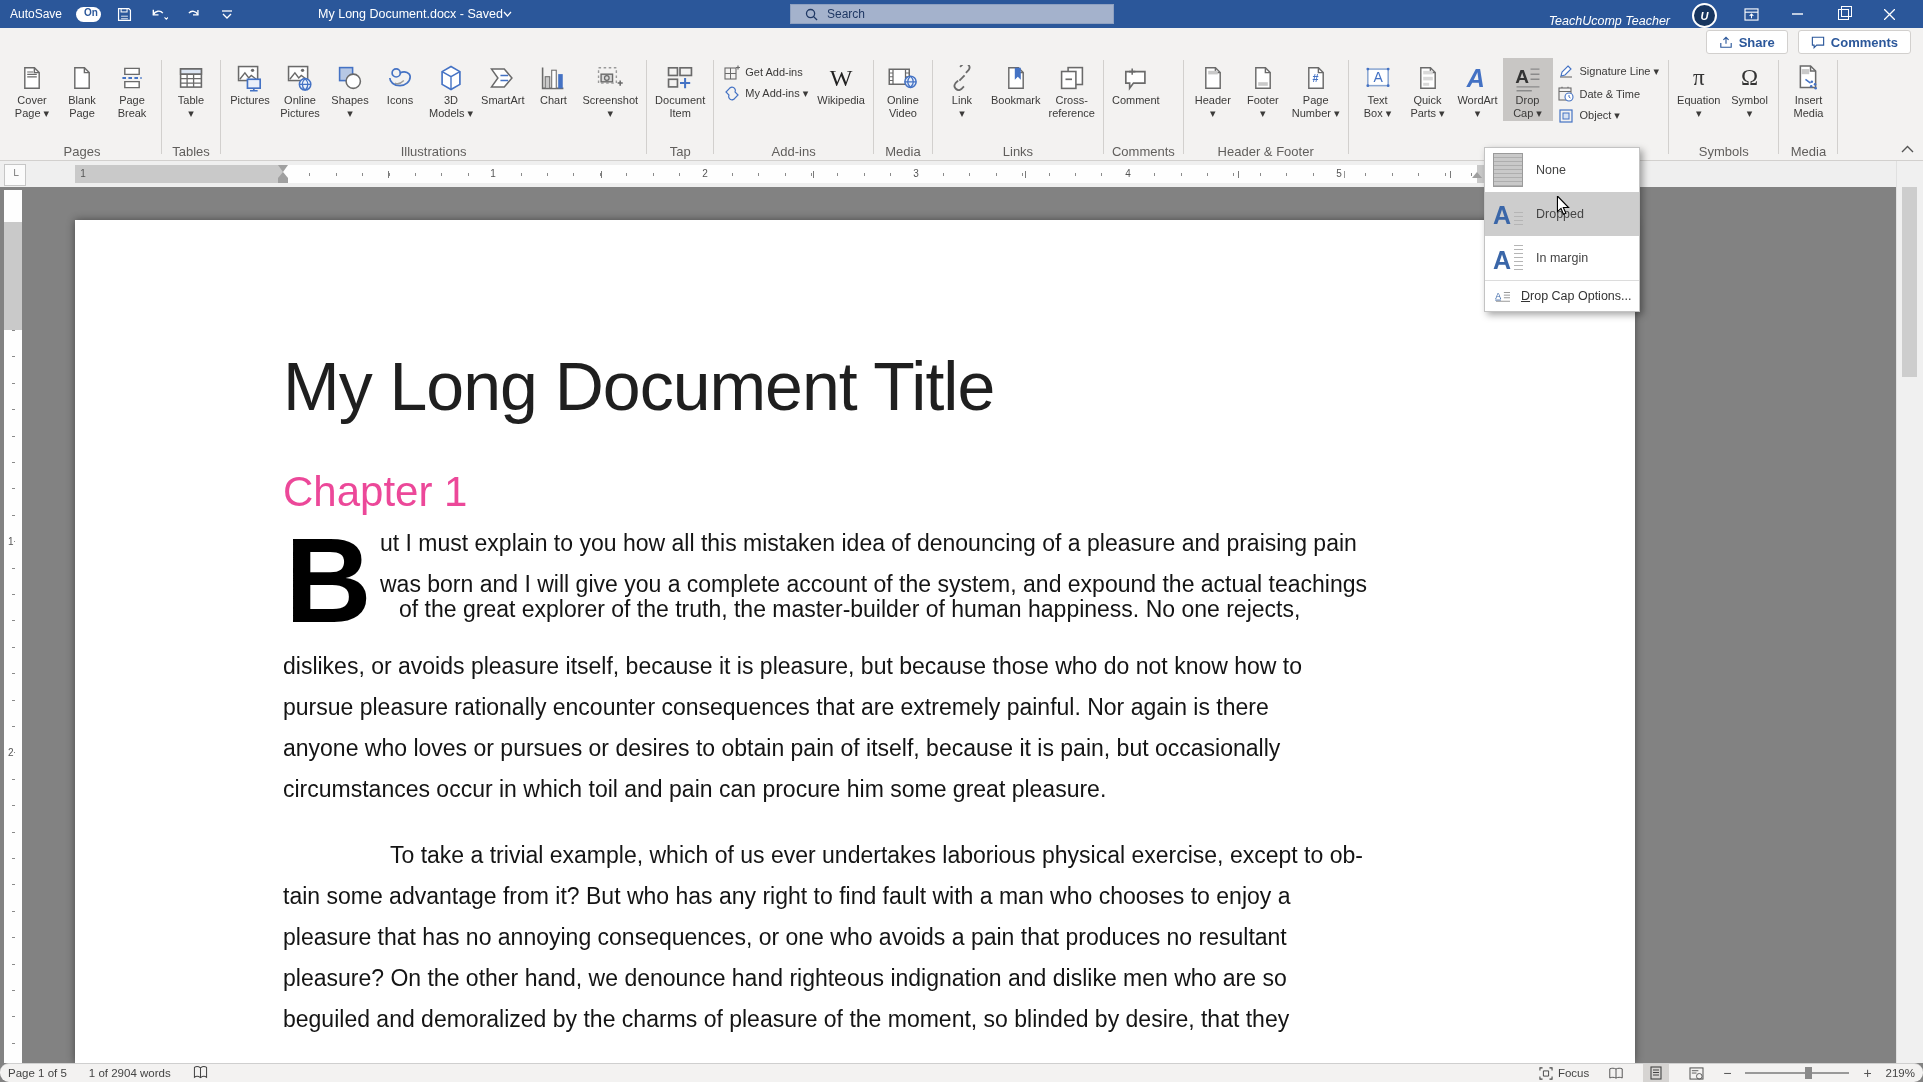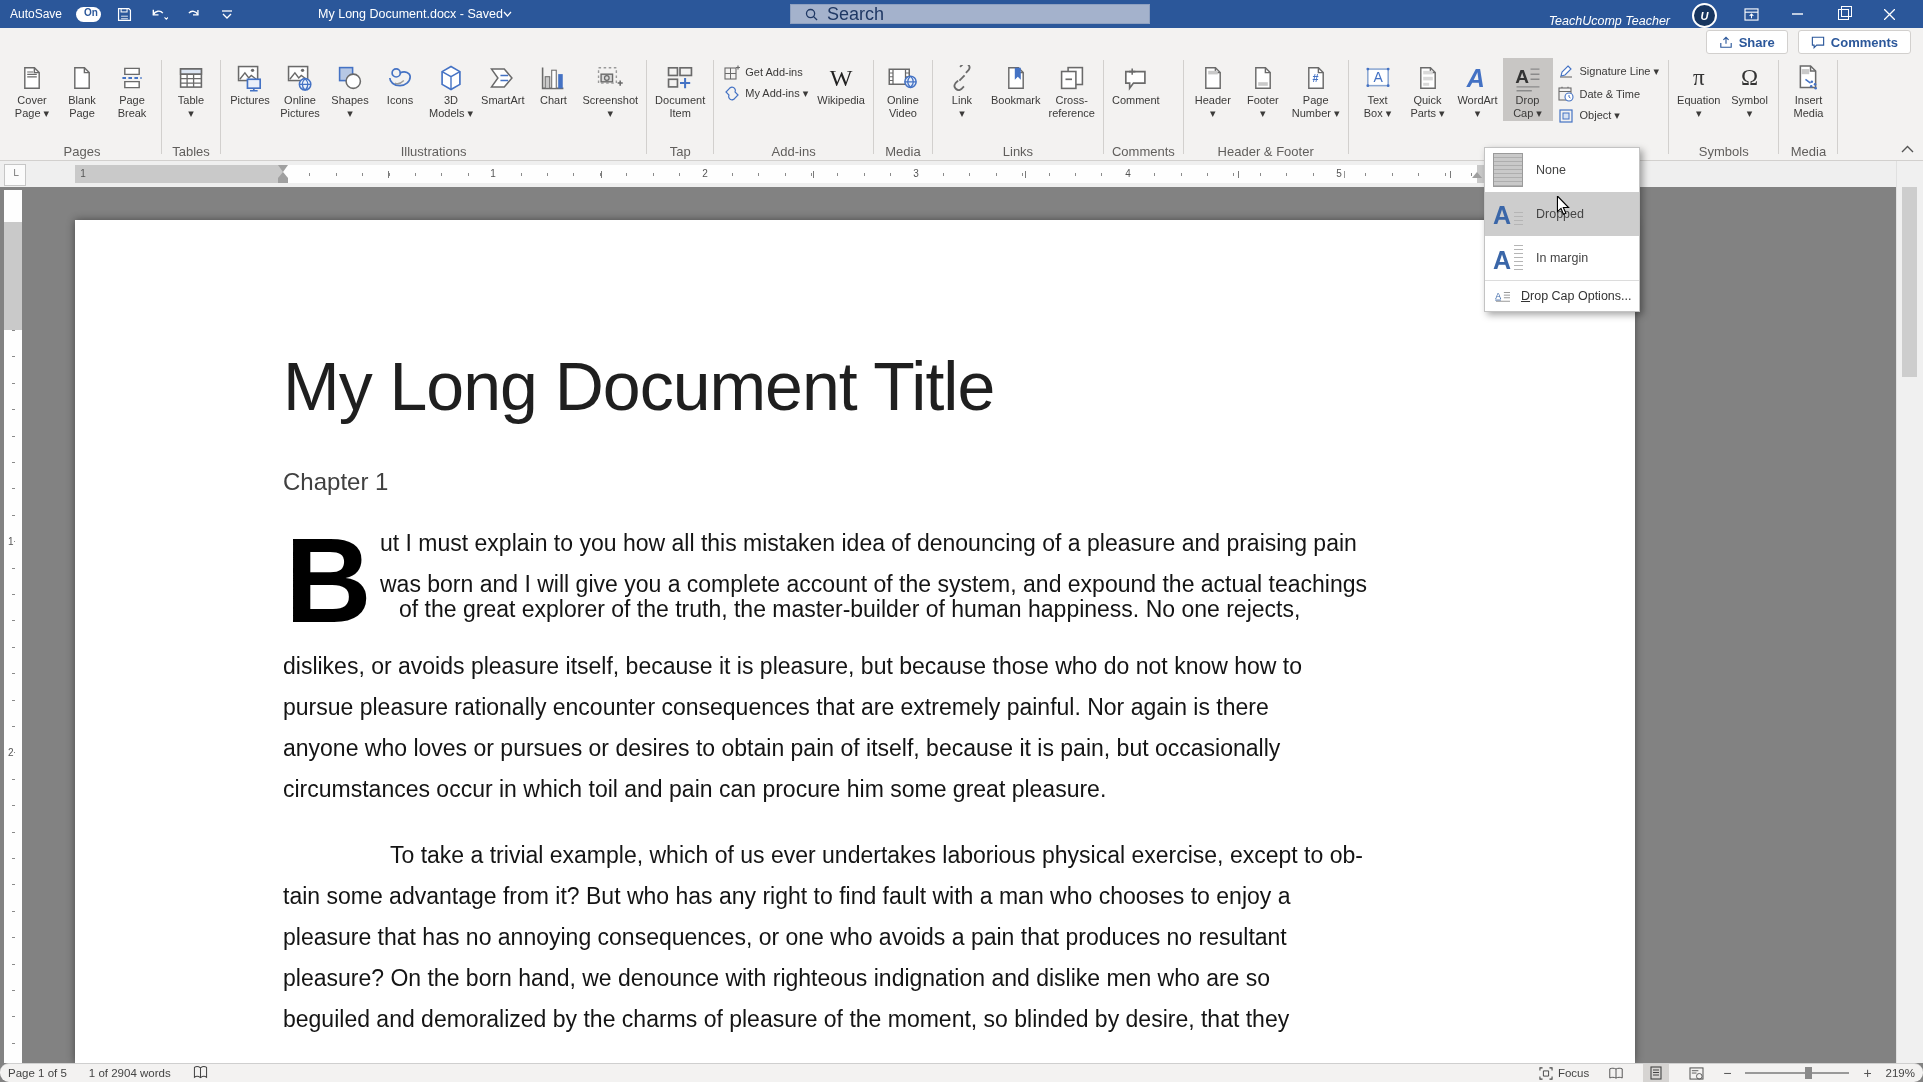--- a/index.html
+++ b/index.html
@@ -11,23 +11,23 @@
   .qat{position:absolute;left:10px;top:0;height:28px;display:flex;align-items:center;gap:14px;}
   .tb-text{font-size:12px;}
   .toggle{display:inline-flex;align-items:center;gap:4px;background:#fff;border-radius:9px;
           height:15px;padding:0 3px 0 8px;cursor:pointer;flex-direction:column;}
   .toggle .on{font-size:10px;font-weight:bold;color:#2b579a;}
   .toggle .knob{width:11px;height:11px;border-radius:50%;background:#1d3c6e;}
   .qicon{display:inline-flex;align-items:center;justify-content:center;width:20px;height:22px;cursor:pointer;}
   .qicon svg{display:block;}
   .doc-title{position:absolute;left:300px;top:0;width:230px;height:28px;display:flex;
              align-items:center;justify-content:center;font-size:12.5px;gap:0;cursor:pointer;}
-  .searchbox{position:absolute;left:790px;top:4px;width:360px;height:20px;background:#a4b2cc;
+  .searchbox{position:absolute;left:790px;top:4px;width:324px;height:20px;background:#a4b2cc;
              border:1px solid #8ea0c0;display:flex;align-items:center;gap:9px;padding-left:14px;
-             box-sizing:border-box;font-size:18px;color:#1f3864;cursor:text;}
+             box-sizing:border-box;font-size:12px;color:#1f3864;cursor:text;}
   .tb-right{position:absolute;right:22px;top:0;height:28px;display:flex;align-items:flex-end;gap:22px;font-style:italic;}
   .tb-right .uname{font-size:12.5px;}
   .avatar{width:21px;height:21px;border-radius:50%;background:#17355f;border:2px solid #fff;
           display:flex;align-items:center;justify-content:center;font-size:11px;font-weight:bold;cursor:pointer;}
   .winbtn{display:inline-flex;align-items:center;justify-content:center;width:24px;height:28px;
           font-size:13px;cursor:pointer;}
   .restore-glyph{position:relative;width:9px;height:9px;border:1px solid #fff;background:#2b579a;}
   .restore-glyph:before{content:"";position:absolute;left:2px;top:-4px;width:9px;height:9px;border:1px solid #fff;}
   
   .tabrow{position:absolute;left:0;top:28px;width:100%;height:28px;background:#f3f2f1;}
@@ -82,21 +82,21 @@
   .docarea{position:absolute;left:0;top:187px;width:1896px;height:876px;background:#828282;overflow:hidden;}
   .vruler{position:absolute;left:4px;top:3px;width:18px;height:873px;background:#fefefe;}
   .vzone{position:absolute;left:0;width:18px;top:32px;height:108px;background:#c9c9c9;}
   .vticks{position:absolute;left:8px;width:3px;top:140px;height:733px;
           background:repeating-linear-gradient(to bottom,#8a8a8a 0 1px,transparent 1px 26.4px);}
   .vnum{position:absolute;left:4px;transform:translateY(-50%);font-size:10px;color:#555;background:#fefefe;line-height:11px;}
   .page{position:absolute;left:75px;top:33px;width:1560px;height:843px;background:#fff;
         box-shadow:0 0 8px rgba(0,0,0,.45);}
   .doc-title-text{position:absolute;left:208px;top:127px;font-size:68px;font-weight:300;
                   color:#1f1f1f;letter-spacing:-1px;white-space:nowrap;cursor:text;}
-  .chapter{position:absolute;left:208px;top:248px;font-size:24px;color:#404040;white-space:nowrap;cursor:text;}
+  .chapter{position:absolute;left:208px;top:248px;font-size:42px;color:#ec4899;white-space:nowrap;cursor:text;}
   .dropcap{position:absolute;left:210px;top:305px;font-size:120px;line-height:0.93;
            font-weight:600;color:#000;cursor:text;}
   .bodyline{position:absolute;font-size:23px;color:#141414;white-space:nowrap;line-height:30px;cursor:text;}
   .vscroll{position:absolute;left:1896px;top:161px;width:27px;height:902px;background:#f0f0f0;
            border-left:1px solid #e0e0e0;cursor:pointer;}
   .vscroll .thumb{position:absolute;left:5px;top:26px;width:15px;height:190px;background:#cdcdcd;}
   
   .dropmenu{position:absolute;left:1484px;top:147px;width:154px;background:#fff;
             border:1px solid #c3c3c3;box-shadow:3px 3px 7px rgba(0,0,0,.35);z-index:100;}
   .menuitem{height:44px;display:flex;align-items:center;gap:13px;padding-left:8px;
@@ -766,21 +766,21 @@
           <div class="bodyline" style="top: 374px; left: 305px; margin-left: 19px;">of the great explorer of the truth, the master-builder of human happiness. No one rejects,</div>
           <div class="bodyline" style="top: 431px; left: 208px;">dislikes, or avoids pleasure itself, because it is pleasure, but because those who do not know how to</div>
           <div class="bodyline" style="top: 472px; left: 208px;">pursue pleasure rationally encounter consequences that are extremely painful. Nor again is there</div>
           <div class="bodyline" style="top: 513px; left: 208px;">anyone who loves or pursues or desires to obtain pain of itself, because it is pain, but occasionally</div>
           <div class="bodyline" style="top: 554px; left: 208px;">circumstances occur in which toil and pain can procure him some great pleasure.</div>
         </div>
       <div id="para2">
           <div class="bodyline" style="top: 620px; left: 315px;">To take a trivial example, which of us ever undertakes laborious physical exercise, except to ob-</div>
           <div class="bodyline" style="top: 661px; left: 208px;">tain some advantage from it? But who has any right to find fault with a man who chooses to enjoy a</div>
           <div class="bodyline" style="top: 702px; left: 208px;">pleasure that has no annoying consequences, or one who avoids a pain that produces no resultant</div>
-          <div class="bodyline" style="top: 743px; left: 208px;">pleasure? On the born hand, we denounce with righteous indignation and dislike men who are so</div>
+          <div class="bodyline" style="top: 743px; left: 208px;">pleasure? On the other hand, we denounce hand righteous indignation and dislike men who are so</div>
           <div class="bodyline" style="top: 784px; left: 208px;">beguiled and demoralized by the charms of pleasure of the moment, so blinded by desire, that they</div>
         </div>
     </div>
   </div>
   <div class="vscroll">
     <div class="thumb"></div>
   </div>
 
   <div class="dropmenu" id="dropmenu">
       <div class="menuitem">

